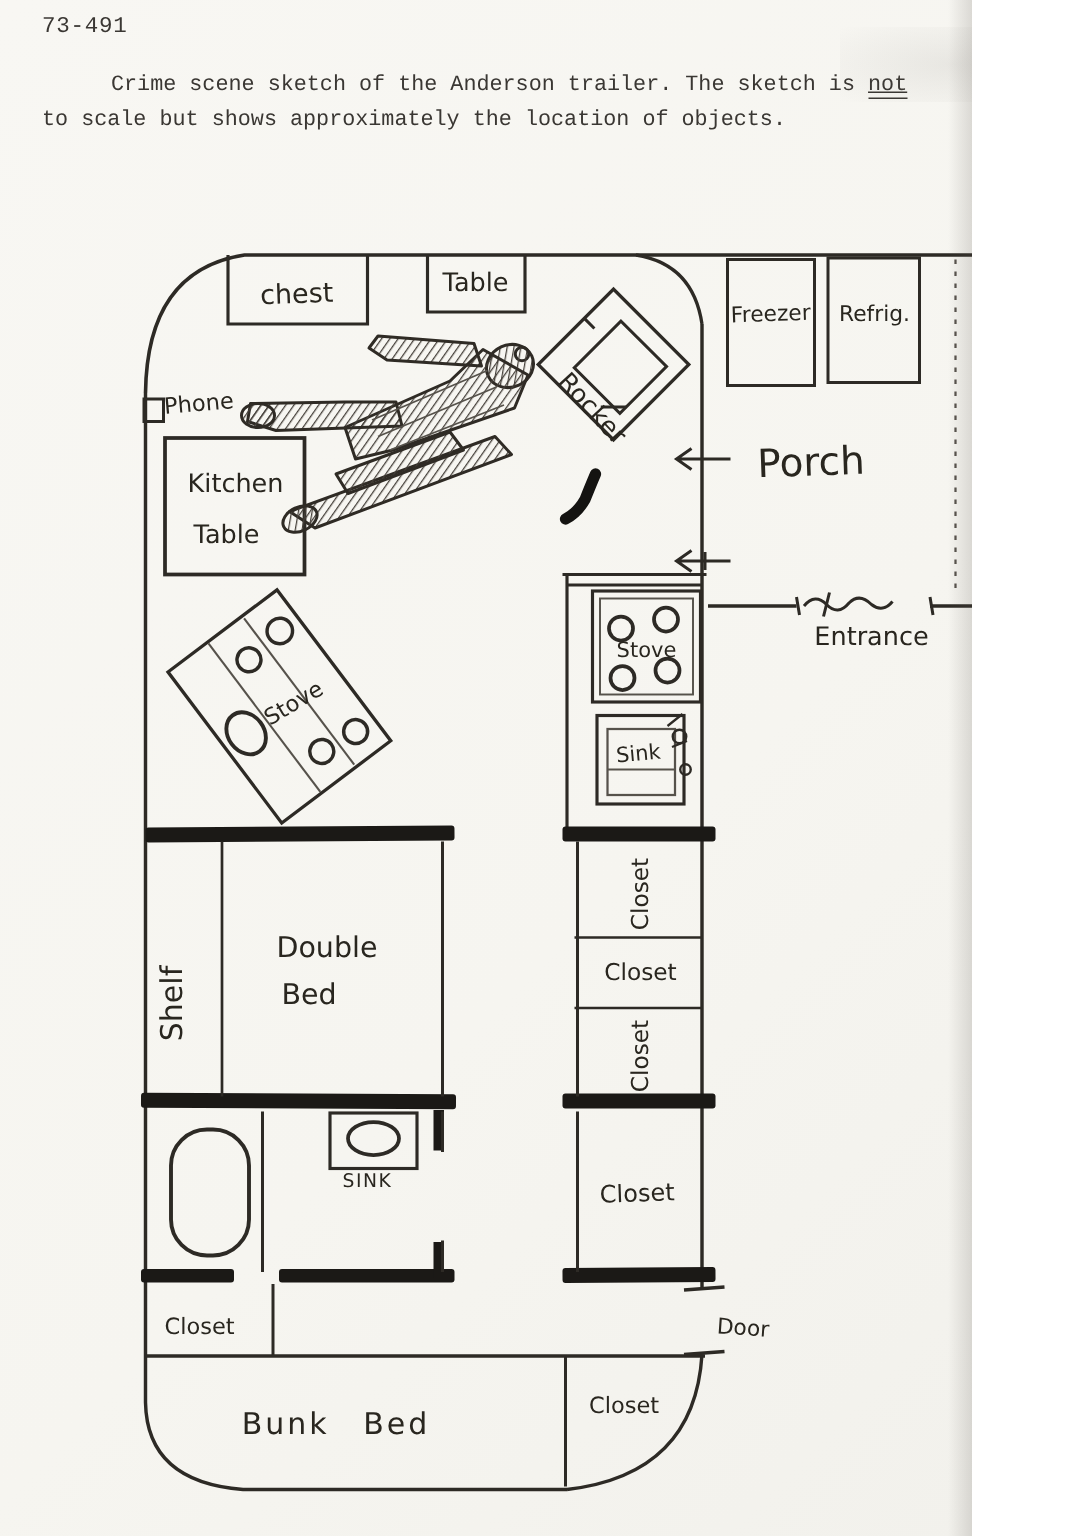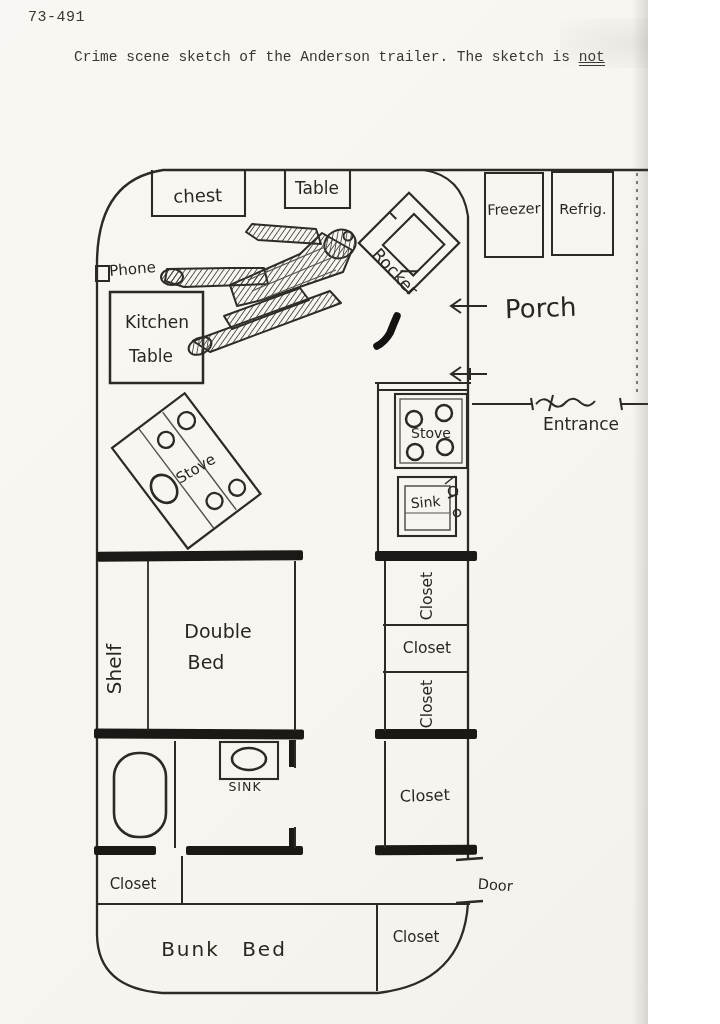--- a/index.html
+++ b/index.html
@@ -35,21 +35,21 @@
   .wallk { fill:#1b1916; stroke:none; }
   .scrib { fill:url(#hatch); stroke:#2f2b25; stroke-width:2; stroke-linejoin:round; }
 </style>
 </head>
 <body>
 
 <div class="page">
 
   <div id="case-number" class="typed">73-491</div>
 
-  <div id="caption" class="typed"><span>Crime scene sketch of the Anderson trailer. The sketch is </span><span class="emph">not</span><br></div>
+  <div id="caption" class="typed"><span>Crime scene sketch of the Anderson trailer. The sketch is </span><span class="emph">not</span><br><span>to scale but shows approximately the location of objects.</span></div>
 
   <svg width="720" height="1024" viewBox="0 0 720 1024">
     <defs>
       <pattern id="hatch" width="4.5" height="4.5" patternUnits="userSpaceOnUse" patternTransform="rotate(35)">
         <line x1="0" y1="0" x2="0" y2="4.5" stroke="#45403a" stroke-width="1.7"></line>
       </pattern>
     </defs>
 
     <g>
       <path class="ink" stroke-width="2.4" d="M 97,262 Q 98,180 163,170 L 700,170 L 700,404"></path>

